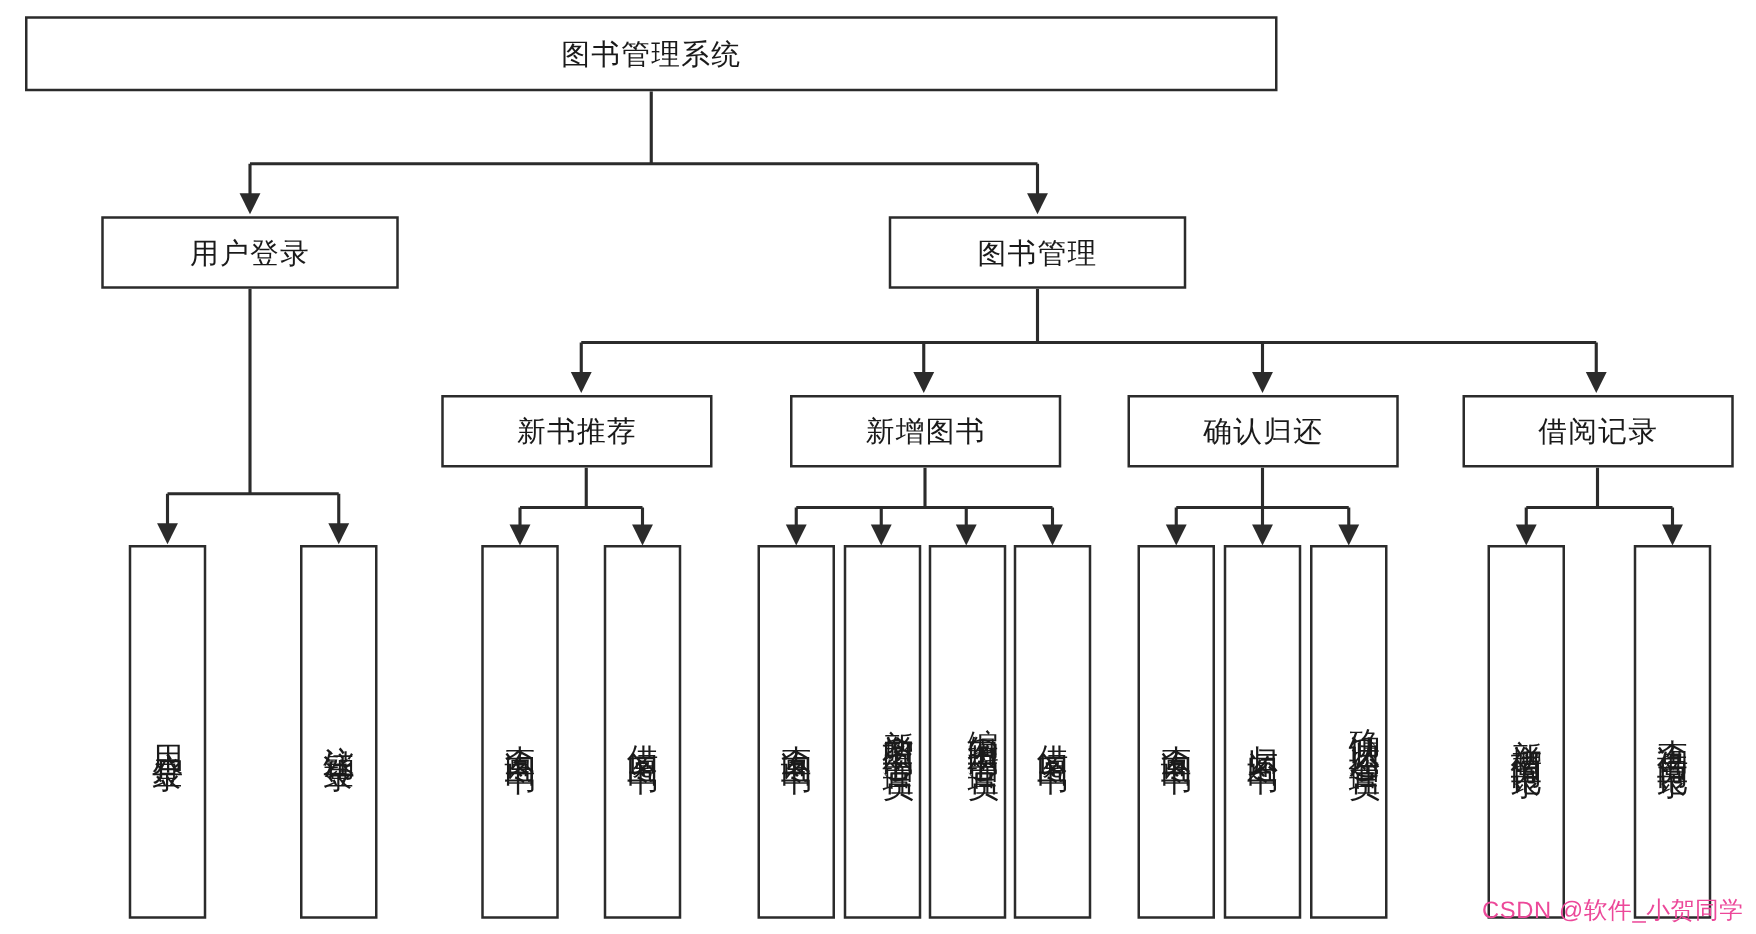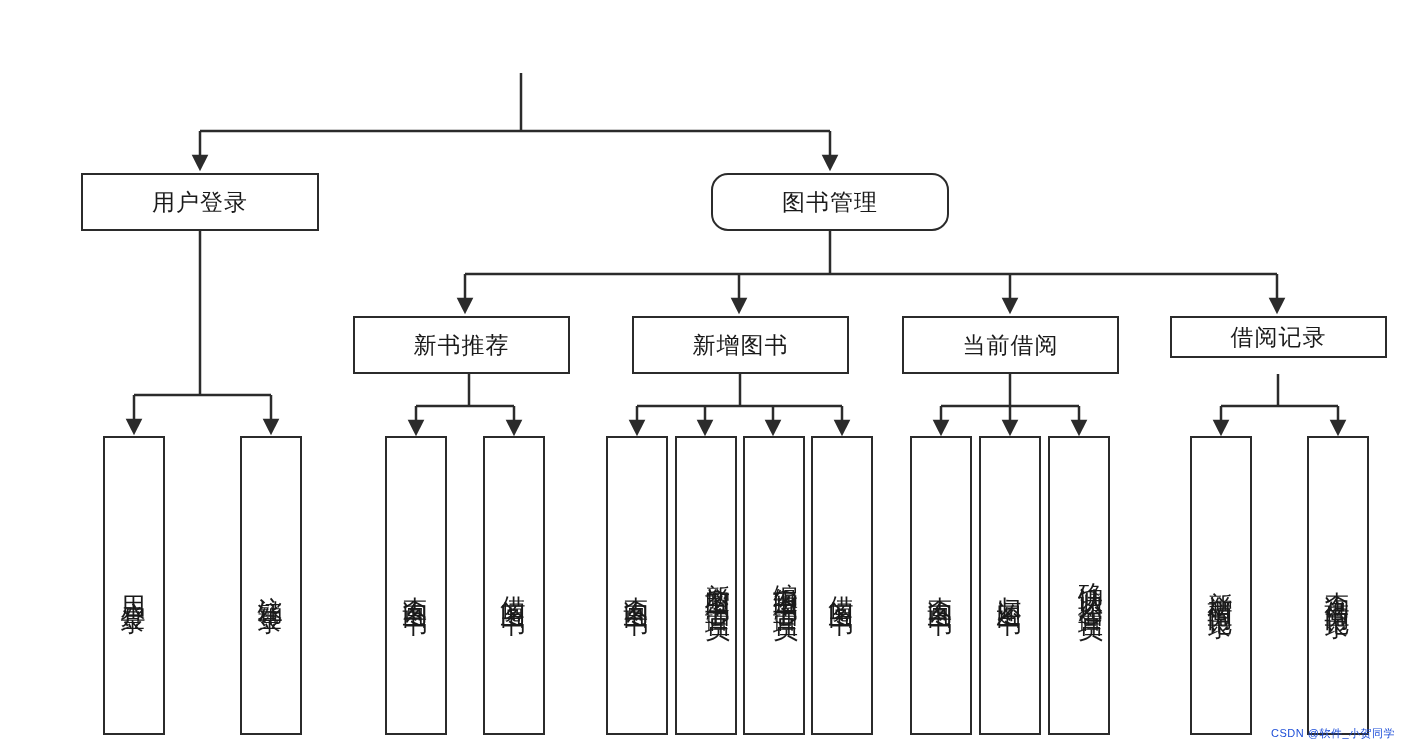--- a/index.html
+++ b/index.html
@@ -51,22 +51,22 @@
     align-items: flex-start;
   }
   .node-label {
     display: block;
     white-space: nowrap;
   }
   #watermark {
     position: absolute;
     right: 10px;
     bottom: 6px;
-    font-size: 11px;
-    color: #1d4ed8;
+    font-size: 19px;
+    color: #ec4899;
     white-space: nowrap;
     letter-spacing: 0.5px;
     text-align: right;
   }
 </style>
 </head>
 <body>
 
 <div id="diagram-root">
 
@@ -113,38 +113,41 @@
       <path d="M 1010 406 L 1010 428" marker-end="url(#arrow)"></path>
       <path d="M 1079 406 L 1079 428" marker-end="url(#arrow)"></path>
 
       <path d="M 1278 374 L 1278 406"></path>
       <path d="M 1221 406 L 1338 406"></path>
       <path d="M 1221 406 L 1221 428" marker-end="url(#arrow)"></path>
       <path d="M 1338 406 L 1338 428" marker-end="url(#arrow)"></path>
     </g>
   </svg>
 
+  <div class="node horiz" style="left:20px; top:13px; width:1002px; height:60px;">
+    <span class="node-label">图书管理系统</span>
+  </div>
 
   <div class="node horiz" style="left:81px; top:173px; width:238px; height:58px;">
     <span class="node-label">用户登录</span>
   </div>
-  <div class="node horiz" style="left:711px; top:173px; width:238px; height:58px;border-radius:17px;">
+  <div class="node horiz" style="left:711px; top:173px; width:238px; height:58px;">
     <span class="node-label">图书管理</span>
   </div>
 
   <div class="node horiz" style="left:353px; top:316px; width:217px; height:58px;">
     <span class="node-label">新书推荐</span>
   </div>
   <div class="node horiz" style="left:632px; top:316px; width:217px; height:58px;">
     <span class="node-label">新增图书</span>
   </div>
   <div class="node horiz" style="left:902px; top:316px; width:217px; height:58px;">
-    <span class="node-label">当前借阅</span>
+    <span class="node-label">确认归还</span>
   </div>
-  <div class="node horiz" style="left:1170px; top:316px; width:217px; height:42px;">
+  <div class="node horiz" style="left:1170px; top:316px; width:217px; height:58px;">
     <span class="node-label">借阅记录</span>
   </div>
 
   <div class="node vert" style="left:103px; top:436px; width:62px; height:299px;">
     <span class="node-label">用户登录</span>
   </div>
   <div class="node vert" style="left:240px; top:436px; width:62px; height:299px;">
     <span class="node-label">注销登录</span>
   </div>
 

